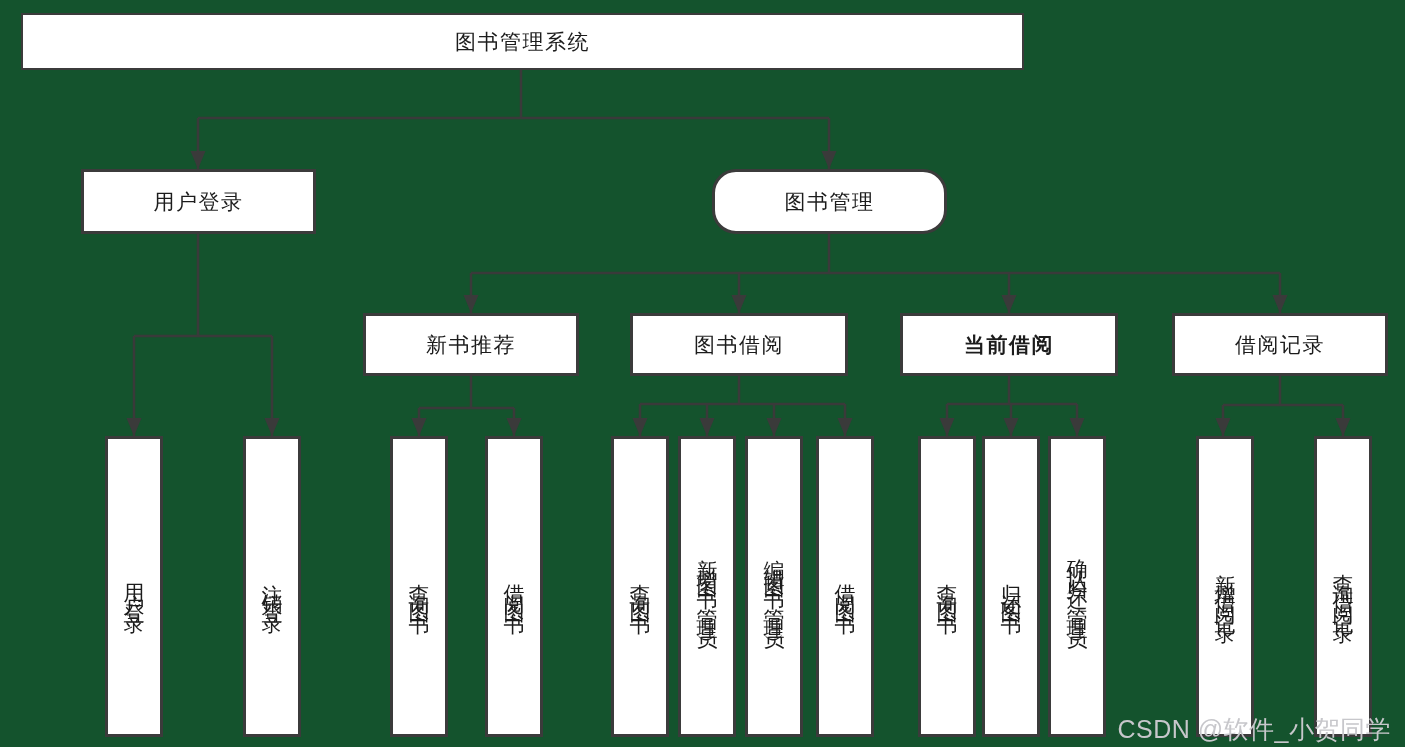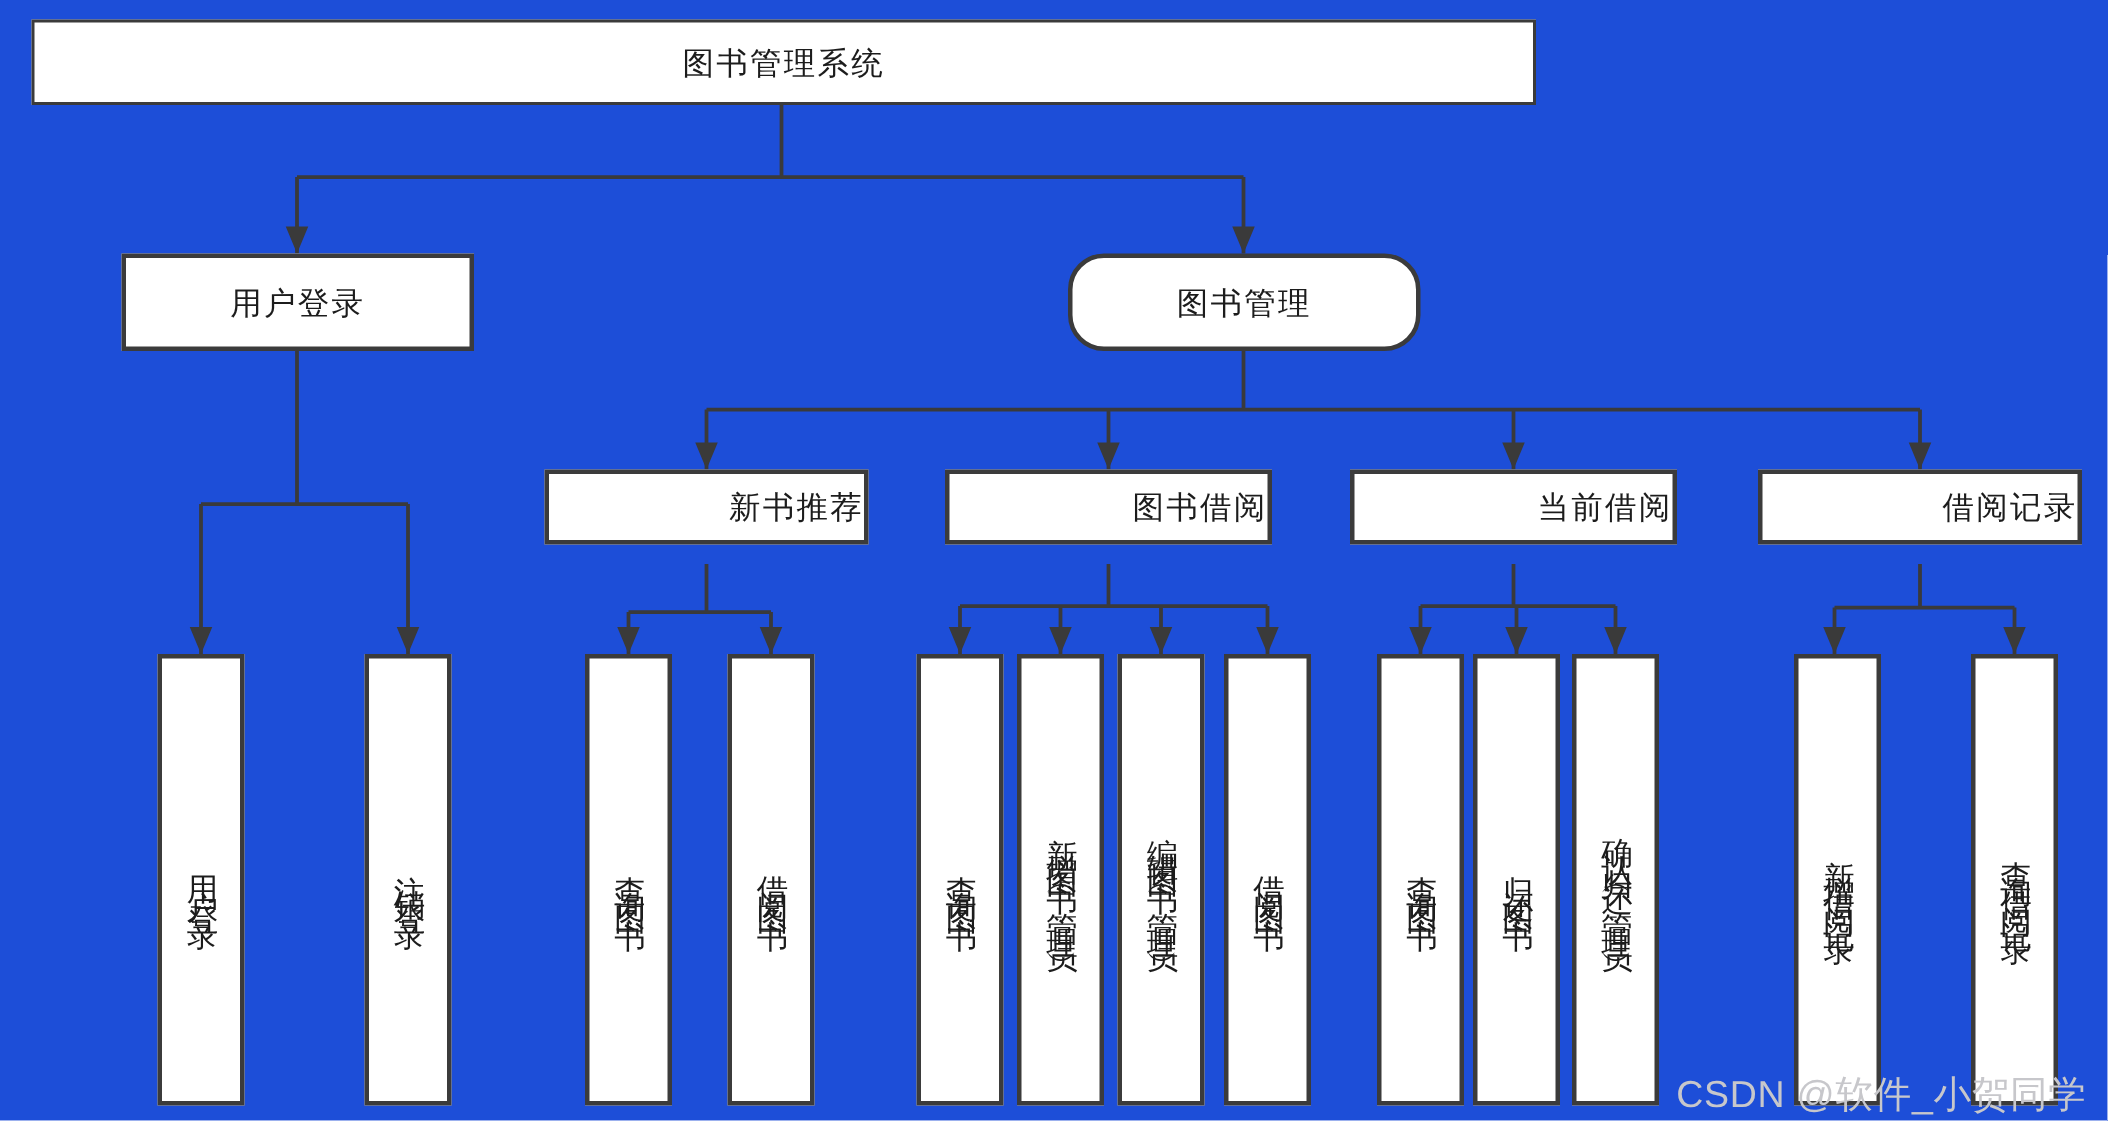--- a/index.html
+++ b/index.html
@@ -5,21 +5,21 @@
   html, body {
     margin: 0;
     padding: 0;
     background: #ffffff;
     font-family: "Liberation Sans", "DejaVu Sans", sans-serif;
   }
   #canvas {
     position: relative;
     width: 1405px;
     height: 747px;
-    background: #1d4ed8;
+    background: #14532d;
     overflow: hidden;
   }
   #connector-svg {
     position: absolute;
     left: 0;
     top: 0;
     width: 1405px;
     height: 747px;
     pointer-events: none;
   }
@@ -32,24 +32,24 @@
     align-items: center;
     justify-content: center;
     color: #1c1c1c;
     font-size: 21px;
     letter-spacing: 1.5px;
     z-index: 2;
   }
   .root-box    { left: 21px;  top: 13px;  width: 1003px; height: 57px; border-width: 2.5px; }
   .l2a         { left: 81px;  top: 169px; width: 235px;  height: 65px; }
   .l2b         { left: 712px; top: 169px; width: 235px;  height: 65px; border-radius: 24px; }
-  .l3          { top: 313px;  height: 50px; justify-content: flex-end; }
+  .l3          { top: 313px;  height: 63px; }
   .l3a         { left: 363px;  width: 216px; }
   .l3b         { left: 630px;  width: 218px; }
-  .l3c         { left: 900px;  width: 218px; }
+  .l3c         { left: 900px;  width: 218px; font-weight: bold; }
   .l3d         { left: 1172px; width: 216px; }
   .leaf        { top: 436px; height: 301px; width: 58px; }
   .leafA1 { left: 105px; }
   .leafA2 { left: 243px; }
   .leafB1 { left: 390px; }
   .leafB2 { left: 485px; }
   .leafC1 { left: 611px; }
   .leafC2 { left: 678px; }
   .leafC3 { left: 745px; }
   .leafC4 { left: 816px; }

